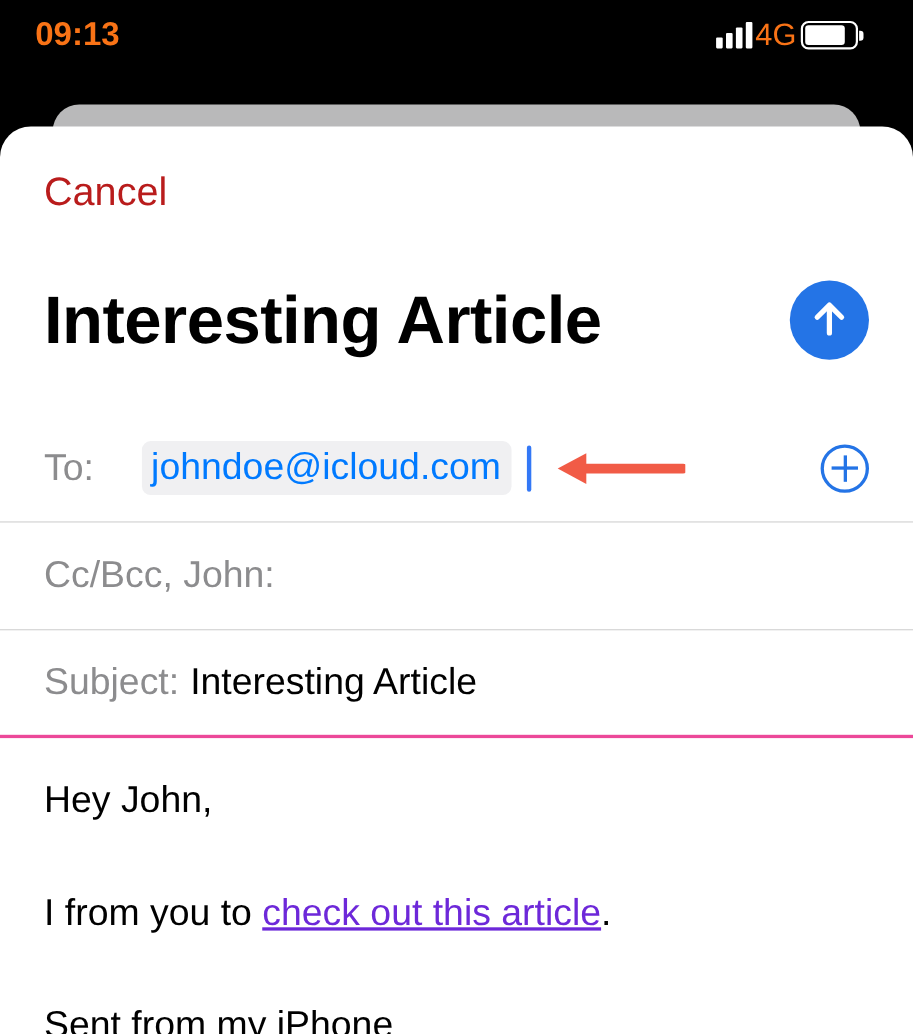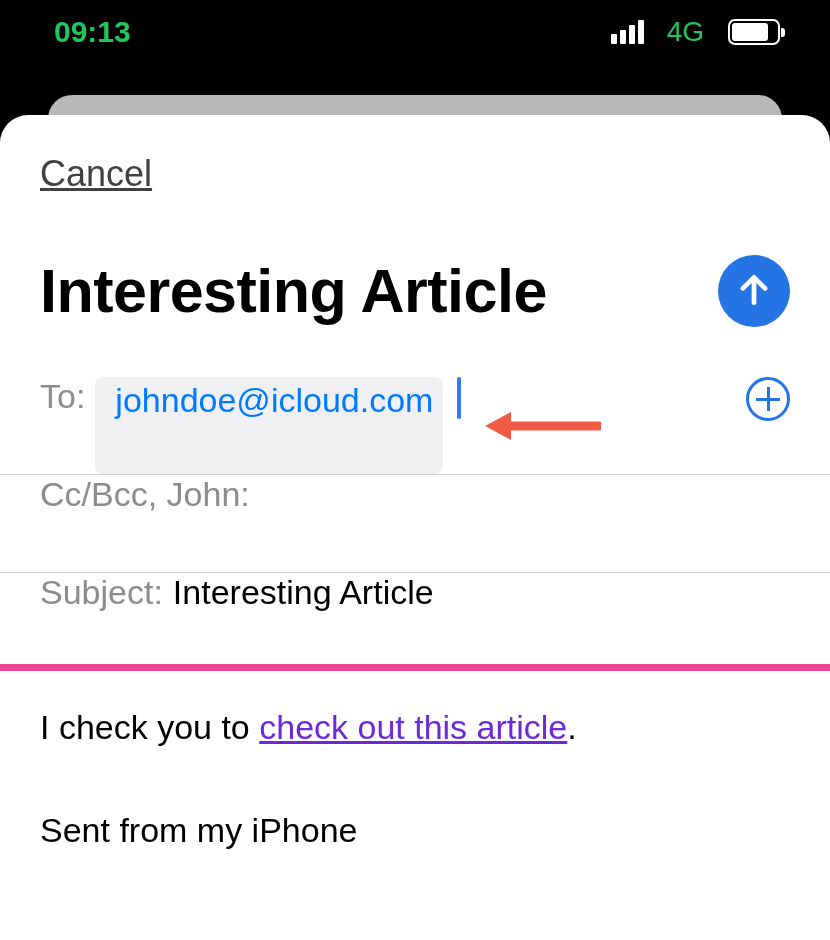--- a/index.html
+++ b/index.html
@@ -13,31 +13,31 @@
       height: 940px;
       background: #000;
       overflow: hidden;
       position: relative;
     }
     .status-bar {
       height: 64px;
       display: flex;
       align-items: center;
       justify-content: space-between;
-      padding: 0 50px 0 54px;
-      color: #22c55e;
+      padding: 0 50px 0 32px;
+      color: #f97316;
     }
     .status-time {
       font-size: 30px;
       font-weight: 600;
     }
     .status-right {
       display: flex;
       align-items: center;
-      gap: 20px;
+      gap: 0;
     }
     .signal-bars {
       display: flex;
       align-items: flex-end;
       gap: 3px;
       height: 24px;
     }
     .signal-bar {
       width: 6px;
       background: #fff;
@@ -95,27 +95,26 @@
       right: 0;
       bottom: 0;
       background: #fff;
       border-radius: 28px 28px 0 0;
       padding-top: 38px;
     }
     .cancel-row {
       padding: 0 40px;
     }
     .cancel-button {
-      color: #404040;
+      color: #b91c1c;
       font-size: 36px;
       background: none;
       border: none;
       cursor: pointer;
       font-weight: 400;
-      text-decoration: underline;
     }
     .title-row {
       display: flex;
       align-items: center;
       justify-content: space-between;
       padding: 0 40px;
       margin-top: 60px;
     }
     .compose-title {
       font-size: 61px;
@@ -128,43 +127,45 @@
       border-radius: 50%;
       background: #2474e6;
       border: none;
       display: flex;
       align-items: center;
       justify-content: center;
       cursor: pointer;
     }
     .field-row {
       display: flex;
+      align-items: center;
       padding: 0 40px 0 40px;
       min-height: 98px;
       border-bottom: 1px solid #d0d0d0;
       font-size: 34px;
       position: relative;
     }
     .field-row.first {
       margin-top: 50px;
       border-top: none;
     }
     .field-label {
       color: #8c8c8e;
       margin-right: 10px;
     }
     .field-value {
       color: #000;
     }
     .recipient-chip {
       background: #f0f0f2;
       color: #007aff;
-      padding: 4px 10px 6px 20px;
+      padding: 4px 10px 6px 8px;
       border-radius: 8px;
       font-size: 34px;
+      margin-left: 34px;
     }
     .cursor-caret {
       width: 4px;
       height: 42px;
       background: #3378f6;
       margin-left: 14px;
       border-radius: 2px;
     }
     .annotation-arrow {
       margin-left: 20px;
@@ -220,21 +221,21 @@
     }
     .body-link {
       color: #6d28d9;
       text-decoration: underline;
       cursor: pointer;
     }
     .fields-region {
       padding-left: 0;
     }
     .subject-row {
-      border-bottom: 7px solid #ec4899;
+      border-bottom: 3px solid #ec4899;
     }
   </style>
 </head>
 <body>
 
 <div class="status-bar">
   <div class="status-time">09:13</div>
   <div class="status-right">
     <div class="signal-bars">
       <div class="signal-bar"></div>
@@ -289,18 +290,19 @@
       <span class="field-label">Cc/Bcc, John:</span>
     </div>
 
     <div class="field-row subject-row">
       <span class="field-label">Subject:</span>
       <span class="field-value">Interesting Article</span>
     </div>
   </div>
 
   <div class="body-area">
+    <p>Hey John,</p>
     <p>
-      <span>I check you to </span><a class="body-link">check out this article</a><span>.</span>
+      <span>I from you to </span><a class="body-link">check out this article</a><span>.</span>
     </p>
     <p>Sent from my iPhone</p>
   </div>
 </div>
 
 </body></html>

